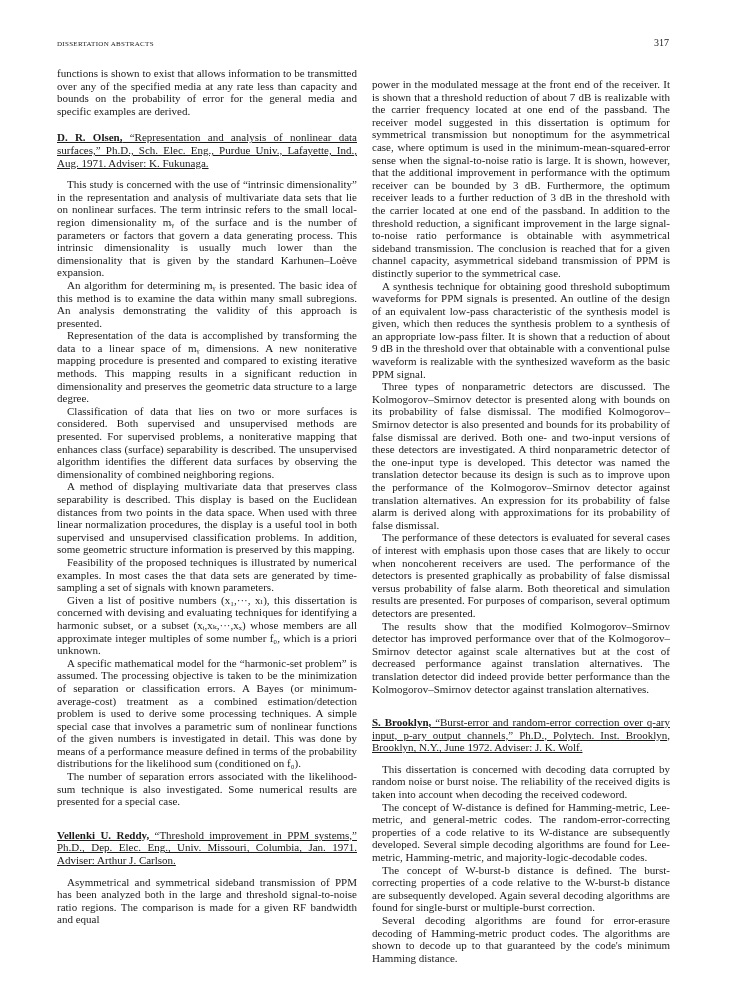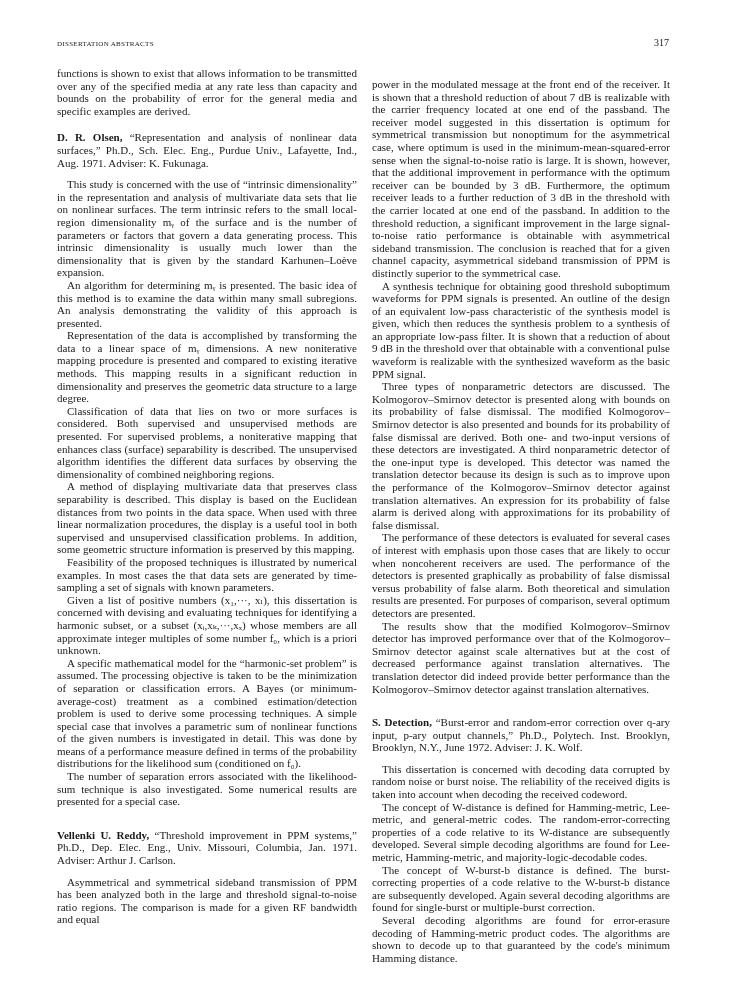--- a/index.html
+++ b/index.html
@@ -5,21 +5,21 @@
   html, body { margin: 0; padding: 0; background: #ffffff; }
   body { width: 755px; height: 1000px; position: relative; overflow: hidden;
          font-family: "Liberation Serif", "DejaVu Serif", serif; color: #1a1a1a; }
   .running-head { position: absolute; top: 40px; left: 57px; font-size: 7px; letter-spacing: 0.3px; text-align: right; }
   .page-number { position: absolute; top: 37px; left: 654px; font-size: 10px; }
   .col { position: absolute; width: 300px; font-size: 11px; line-height: 12.6px; text-align: justify; }
   .col.left { left: 57px; top: 67px; }
   .col.right { left: 372px; top: 78px; width: 298px; }
   .col p { margin: 0; }
   .col p.ind { text-indent: 10px; }
-  .entry { margin-top: 14px; margin-bottom: 9px; }
+  .entry { margin-top: 14px; margin-bottom: 9px; text-decoration: underline; }
   .entry .author { font-weight: bold; }
   .gap-lg { margin-top: 21px; }
 </style>
 </head>
 <body>
 
 <div class="running-head">DISSERTATION ABSTRACTS</div>
 <div class="page-number">317</div>
 
 <div class="col left">
@@ -47,19 +47,19 @@
 
 <div class="col right">
   <p>power in the modulated message at the front end of the receiver. It is shown that a threshold reduction of about 7 dB is realizable with the carrier frequency located at one end of the passband. The receiver model suggested in this dissertation is optimum for symmetrical transmission but nonoptimum for the asymmetrical case, where optimum is used in the minimum-mean-squared-error sense when the signal-to-noise ratio is large. It is shown, however, that the additional improvement in performance with the optimum receiver can be bounded by 3 dB. Furthermore, the optimum receiver leads to a further reduction of 3 dB in the threshold with the carrier located at one end of the passband. In addition to the threshold reduction, a significant improvement in the large signal-to-noise ratio performance is obtainable with asymmetrical sideband transmission. The conclusion is reached that for a given channel capacity, asymmetrical sideband transmission of PPM is distinctly superior to the symmetrical case.</p>
   <p class="ind">A synthesis technique for obtaining good threshold suboptimum waveforms for PPM signals is presented. An outline of the design of an equivalent low-pass characteristic of the synthesis model is given, which then reduces the synthesis problem to a synthesis of an appropriate low-pass filter. It is shown that a reduction of about 9 dB in the threshold over that obtainable with a conventional pulse waveform is realizable with the synthesized waveform as the basic PPM signal.</p>
 
   <p class="ind">Three types of nonparametric detectors are discussed. The Kolmogorov–Smirnov detector is presented along with bounds on its probability of false dismissal. The modified Kolmogorov–Smirnov detector is also presented and bounds for its probability of false dismissal are derived. Both one- and two-input versions of these detectors are investigated. A third nonparametric detector of the one-input type is developed. This detector was named the translation detector because its design is such as to improve upon the performance of the Kolmogorov–Smirnov detector against translation alternatives. An expression for its probability of false alarm is derived along with approximations for its probability of false dismissal.</p>
   <p class="ind">The performance of these detectors is evaluated for several cases of interest with emphasis upon those cases that are likely to occur when noncoherent receivers are used. The performance of the detectors is presented graphically as probability of false dismissal versus probability of false alarm. Both theoretical and simulation results are presented. For purposes of comparison, several optimum detectors are presented.</p>
   <p class="ind">The results show that the modified Kolmogorov–Smirnov detector has improved performance over that of the Kolmogorov–Smirnov detector against scale alternatives but at the cost of decreased performance against translation alternatives. The translation detector did indeed provide better performance than the Kolmogorov–Smirnov detector against translation alternatives.</p>
 
   <div class="entry gap-lg">
-    <p><span class="author">S. Detection,</span><span> “Burst-error and random-error correction over q-ary input, p-ary output channels,” Ph.D., Polytech. Inst. Brooklyn, Brooklyn, N.Y., June 1972. Adviser: J. K. Wolf.</span></p>
+    <p><span class="author">S. Brooklyn,</span><span> “Burst-error and random-error correction over q-ary input, p-ary output channels,” Ph.D., Polytech. Inst. Brooklyn, Brooklyn, N.Y., June 1972. Adviser: J. K. Wolf.</span></p>
   </div>
   <p class="ind">This dissertation is concerned with decoding data corrupted by random noise or burst noise. The reliability of the received digits is taken into account when decoding the received codeword.</p>
   <p class="ind">The concept of W-distance is defined for Hamming-metric, Lee-metric, and general-metric codes. The random-error-correcting properties of a code relative to its W-distance are subsequently developed. Several simple decoding algorithms are found for Lee-metric, Hamming-metric, and majority-logic-decodable codes.</p>
   <p class="ind">The concept of W-burst-b distance is defined. The burst-correcting properties of a code relative to the W-burst-b distance are subsequently developed. Again several decoding algorithms are found for single-burst or multiple-burst correction.</p>
   <p class="ind">Several decoding algorithms are found for error-erasure decoding of Hamming-metric product codes. The algorithms are shown to decode up to that guaranteed by the code's minimum Hamming distance.</p>
 </div>
 
 </body></html>

